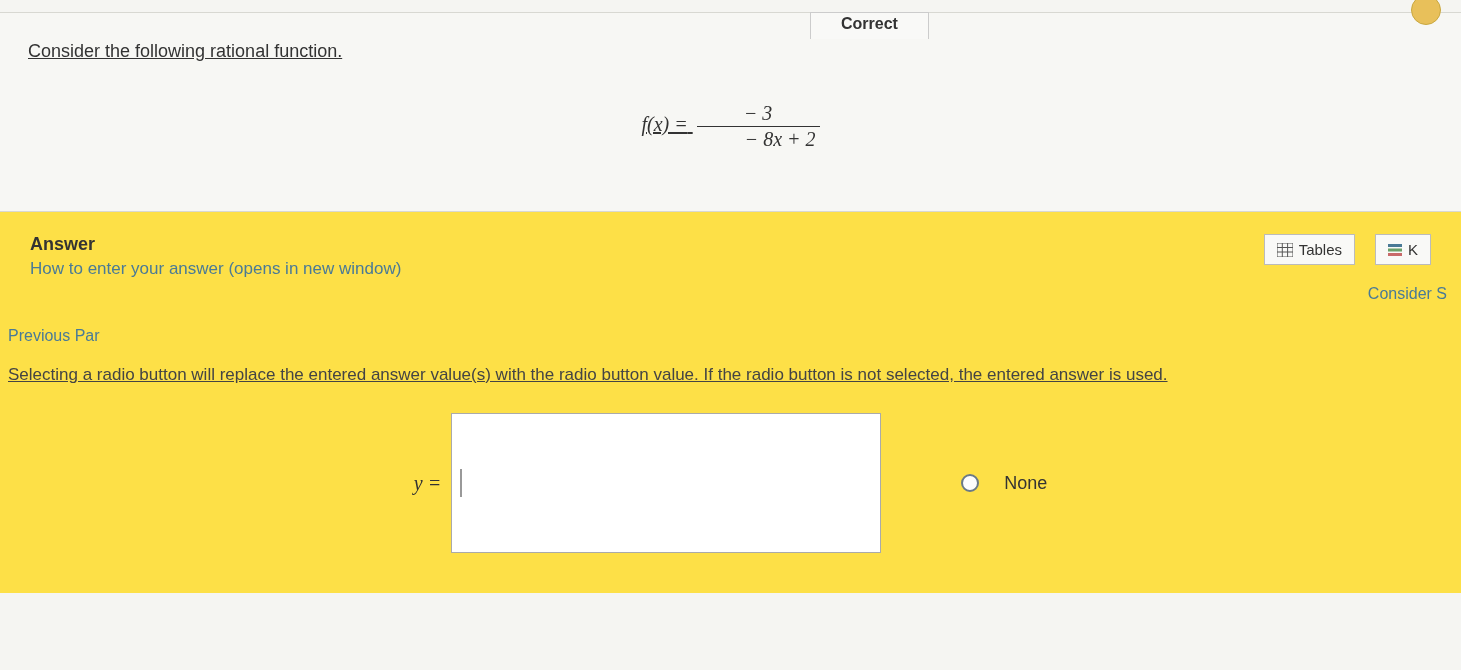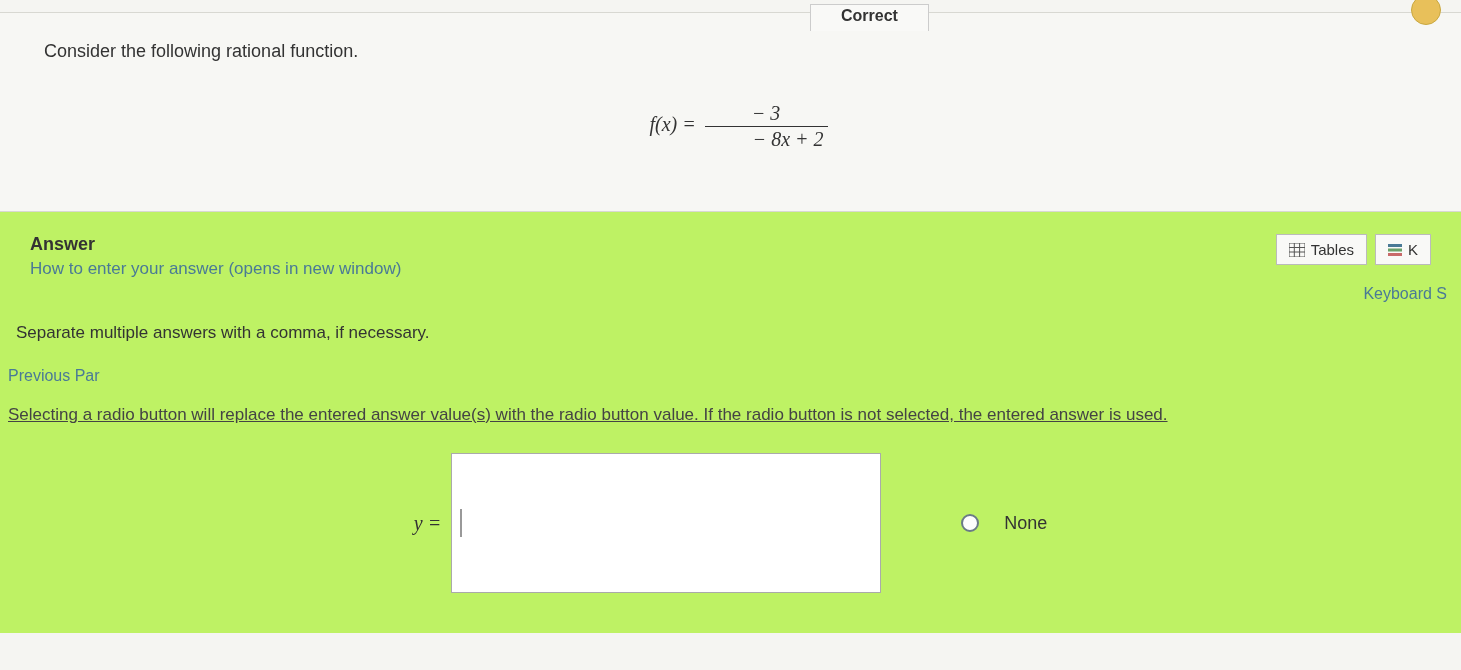--- a/index.html
+++ b/index.html
@@ -8,21 +8,21 @@
       box-sizing: border-box;
     }
     body {
       font-family: "Segoe UI", Arial, sans-serif;
       background: #f5f5f2;
       color: #333;
       width: 1461px;
     }
     .correct-tab {
       position: absolute;
-      top: 4px;
+      top: 12px;
       left: 810px;
       padding: 2px 30px 6px 30px;
       background: #f9f9f7;
       border: 1px solid #ccc;
       border-bottom: none;
       font-size: 16px;
       color: #333;
       font-weight: 600;
     }
     .top-circle {
@@ -30,24 +30,25 @@
       top: -5px;
       right: 20px;
       width: 30px;
       height: 30px;
       background: #e8c05a;
       border-radius: 50%;
       border: 1px solid #c9a840;
     }
     .question-panel {
       margin-top: 12px;
-      padding: 28px 28px 30px 44px;
+      padding: 28px 28px 30px 28px;
       background: #f7f7f4;
       border-top: 1px solid #d8d8d2;
       border-bottom: 1px solid #d8d8d2;
+      text-decoration: underline;
     }
     .question-intro {
       font-size: 18px;
       color: #333;
     }
     .formula-block {
       text-align: center;
       margin: 40px 0 30px 0;
       font-family: "Times New Roman", serif;
       font-size: 20px;
@@ -70,21 +71,21 @@
       margin-left: 44px;
     }
     .step-line {
       font-size: 18px;
       color: #333;
     }
     .step-line b {
       font-weight: 700;
     }
     .answer-panel {
-      background: #bef264;
+      background: #fde047;
       padding: 22px 8px 40px 8px;
       position: relative;
     }
     .answer-header {
       display: flex;
       justify-content: space-between;
       align-items: flex-start;
       padding: 0 22px;
     }
     .answer-title {
@@ -93,21 +94,21 @@
       color: #333;
     }
     .how-to-link {
       color: #4a7a96;
       font-size: 17px;
       margin-top: 4px;
     }
     .tools-row {
       display: flex;
       align-items: center;
-      gap: 8px;
+      gap: 20px;
       text-align: right;
     }
     .btn {
       display: inline-flex;
       align-items: center;
       gap: 6px;
       padding: 6px 12px;
       background: #f9f9f7;
       border: 1px solid #bbb;
       font-size: 15px;
@@ -230,23 +231,22 @@
             <rect x="0" y="1" width="14" height="3" fill="#4a7a96"></rect>
             <rect x="0" y="5.5" width="14" height="3" fill="#6aa06a"></rect>
             <rect x="0" y="10" width="14" height="3" fill="#c86a6a"></rect>
           </svg>
         </span>
         <span>K</span>
       </div>
     </div>
   </div>
 
-  <div class="keyboard-link">Keyboard S</div>
-
-  <div class="separate-note">Separate multiple answers with a comma, if necessary.</div>
+  <div class="keyboard-link">Consider S</div>
+
 
   <div class="previous-part">Previous Par</div>
 
   <div class="radio-note">Selecting a radio button will replace the entered answer value(s) with the radio button value. If the radio button is not selected, the entered answer is used.</div>
 
   <div class="input-row">
     <div class="y-equals-group">
       <span>y =</span>
       <div class="answer-box">
         <div class="cursor-bar"></div>

